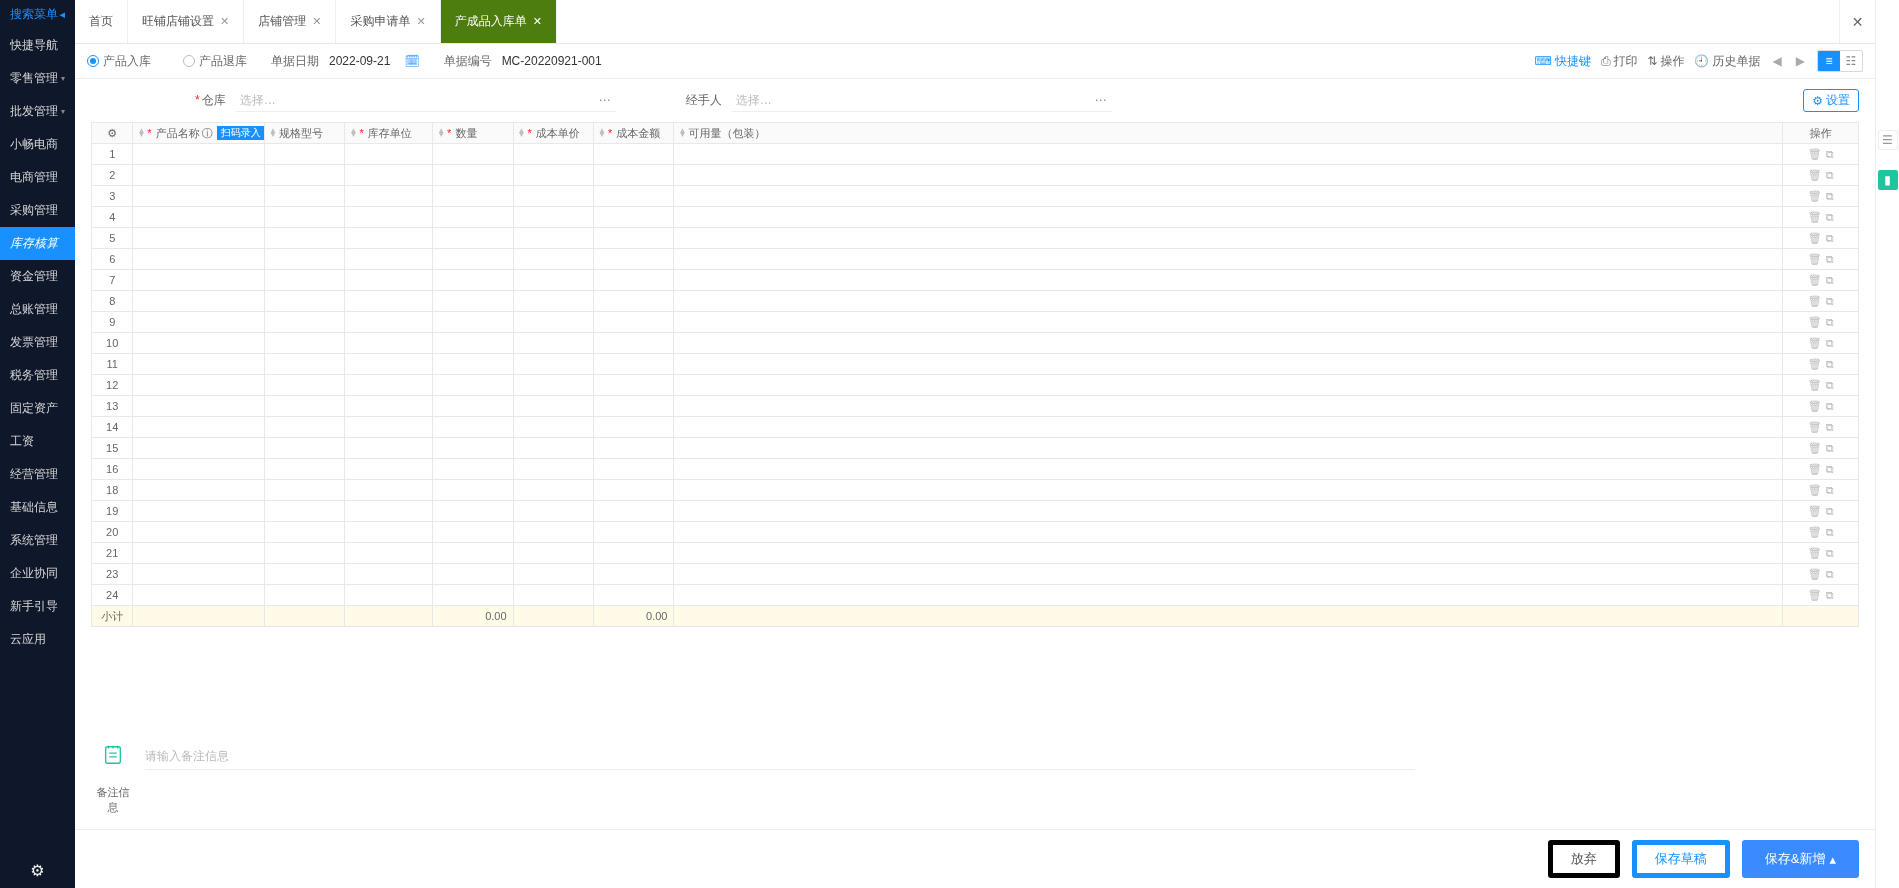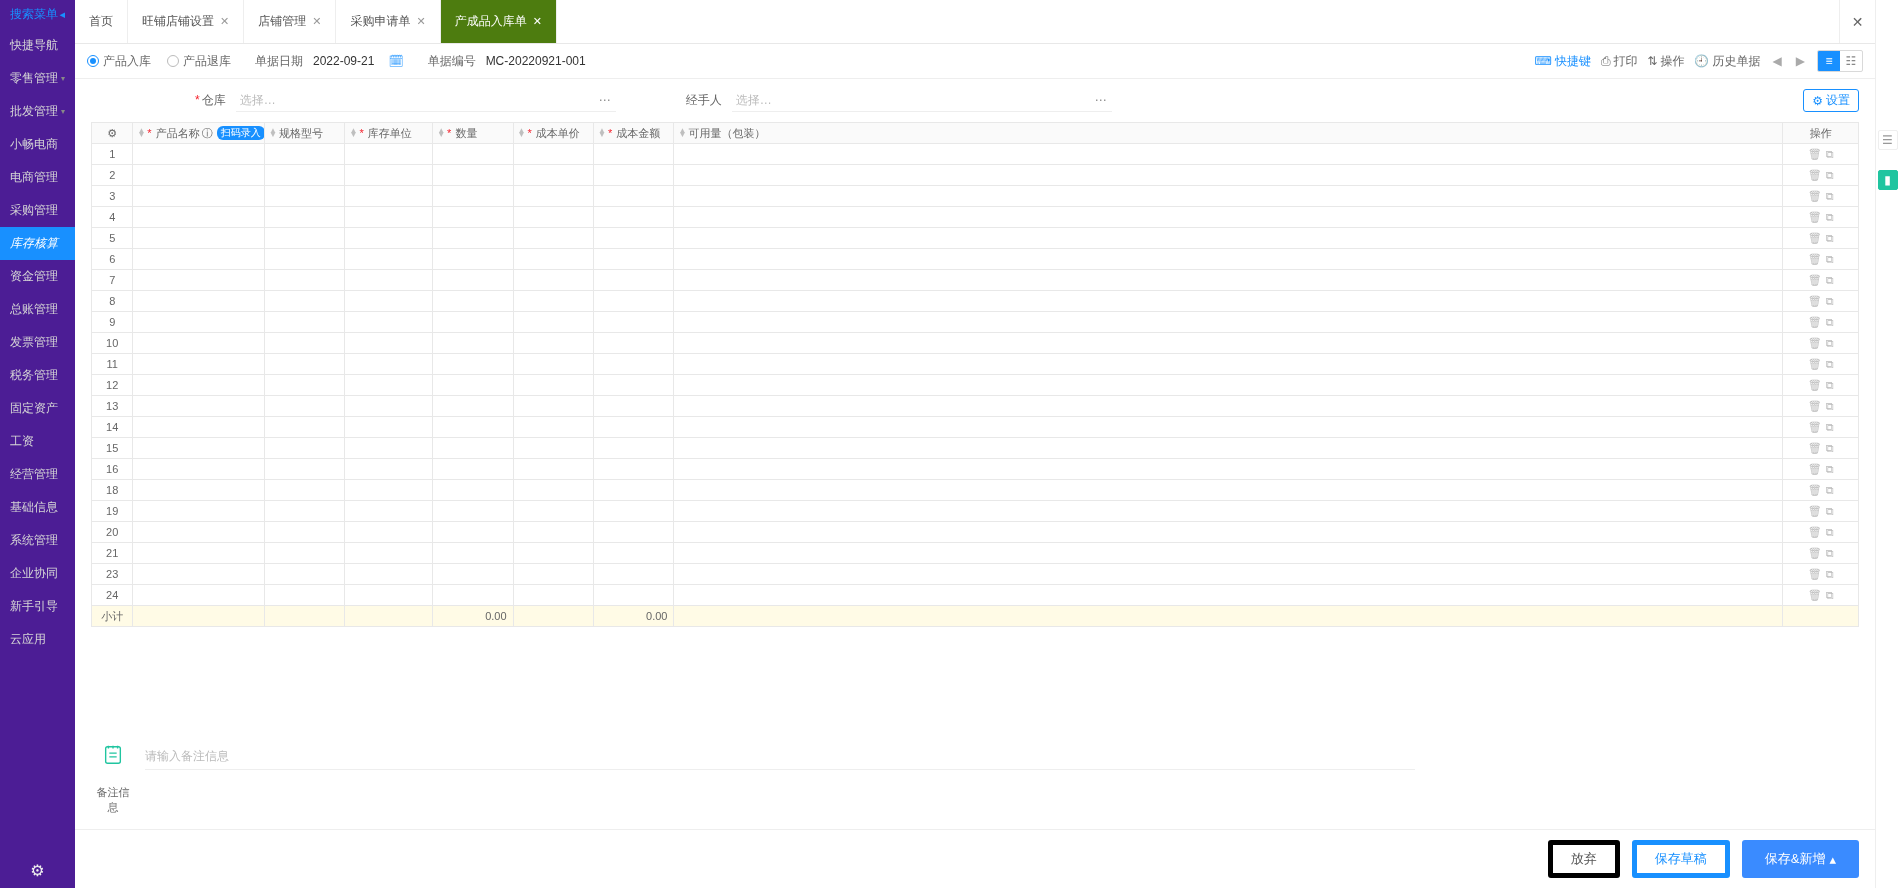--- a/index.html
+++ b/index.html
@@ -1,20 +1,20 @@
 <!DOCTYPE html>
 <html><head>
 <meta charset="utf-8">
 <style>
 * { box-sizing: border-box; margin: 0; padding: 0; }
 body { font-family: "Microsoft YaHei", Arial, sans-serif; font-size: 12px; color: #333; background: #fff; overflow: hidden; }
 .app { display: flex; height: 888px; width: 1899px; }
 
 
-.sidebar { width: 75px; background: #4c1d95; color: #ccc; display: flex; flex-direction: column; }
+.sidebar { width: 75px; background: #0f172a; color: #ccc; display: flex; flex-direction: column; }
 .side-top { color: #1890ff; padding: 6px 10px; font-size: 12px; display:flex; align-items:center; justify-content:space-between; }
 .side-top .collapse-arrow { color:#1890ff; font-size:11px; }
 .side-item { padding: 8px 10px; font-size: 12px; color: #d6d6d6; cursor: pointer; display:flex; align-items:center; justify-content:space-between; }
 .side-item.active { background: #1890ff; color: #fff; font-style: italic; }
 .side-item .caret { font-size: 8px; color:#888; }
 .side-bottom { margin-top: auto; text-align: center; padding: 8px 0; color: #eee; font-size: 16px; }
 
 
 .main { flex: 1; display: flex; flex-direction: column; min-width: 0; }
 
@@ -22,21 +22,21 @@
 .tabs { display: flex; align-items: stretch; height: 44px; border-bottom: 1px solid #e8e8e8; font-size: 12px; }
 .tab { display: flex; align-items: center; padding: 0 14px; border-right: 1px solid #eee; color: #555; cursor:pointer; gap:6px; }
 .tab .close-x { color:#999; font-size:11px; }
 .tab.active { background: #4d7c0f; color: #fff; }
 .tab.active .close-x { color:#fff; }
 .tab-spacer { flex:1; }
 .win-close { width: 36px; display:flex; align-items:center; justify-content:center; border-left:1px solid #eee; color:#666; font-size:14px; cursor:pointer; }
 
 
 .toolbar { display:flex; align-items:center; padding: 6px 12px; border-bottom:1px solid #eee; gap:10px; font-size:12px; }
-.radio-grp { display:flex; align-items:center; gap:16px; }
+.radio-grp { display:flex; align-items:center; gap:32px; }
 .radio-item { display:flex; align-items:center; gap:4px; color:#666; }
 .radio-circle { width:12px; height:12px; border:1px solid #1890ff; border-radius:50%; display:inline-flex; align-items:center; justify-content:center; }
 .radio-circle.checked::after { content:""; width:6px; height:6px; background:#1890ff; border-radius:50%; }
 .radio-circle.off { border-color:#bbb; }
 .field-lbl { color:#666; margin-left:14px; }
 .field-val { color:#333; }
 .cal-icon { color:#1890ff; margin-left:4px; }
 .toolbar-right { margin-left:auto; display:flex; align-items:center; gap:10px; color:#666; }
 .tb-link { display:flex; align-items:center; gap:3px; cursor:pointer; }
 .tb-link.blue { color:#1890ff; }
@@ -63,21 +63,21 @@
 th .sorter { color:#bfbfbf; font-size:8px; line-height:4px; display:flex; flex-direction:column; }
 .col-idx { width:34px; text-align:center; }
 .col-prod { width:108px; }
 .col-spec { width:66px; }
 .col-unit { width:72px; }
 .col-qty { width:66px; }
 .col-price { width:66px; }
 .col-amt { width:66px; }
 .col-avail { width:910px; }
 .col-ops { width:62px; text-align:center; }
-.scan-badge { background:#1890ff; color:#fff; font-size:10px; padding:0 4px; border-radius:6px; margin-left:2px; }
+.scan-badge { background:#1890ff; color:#fff; font-size:10px; padding:0 4px; border-radius:0; margin-left:2px; }
 .op-icons { color:#bbb; text-align:center; }
 .op-icons span { margin:0 2px; cursor:pointer; }
 .subtotal td { background:#fffbe6; }
 .td-right { text-align:right; padding-right:6px; }
 
 
 .remarks { display:flex; align-items:flex-start; gap:14px; padding:14px 20px; }
 .remarks-ico { width:36px; text-align:center; color:#20c5a0; }
 .remarks-ico .lbl { font-size:11px; color:#666; margin-top:19px; }
 .remarks-ico svg { display:block; margin:0 auto; }

